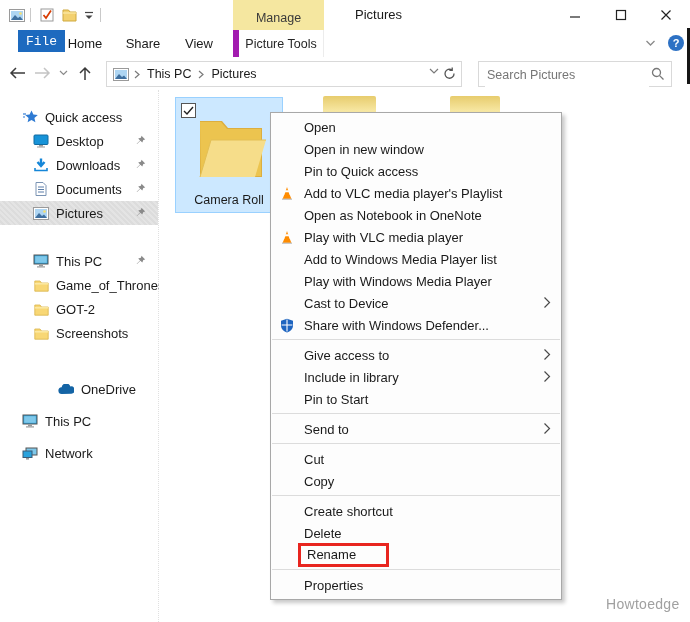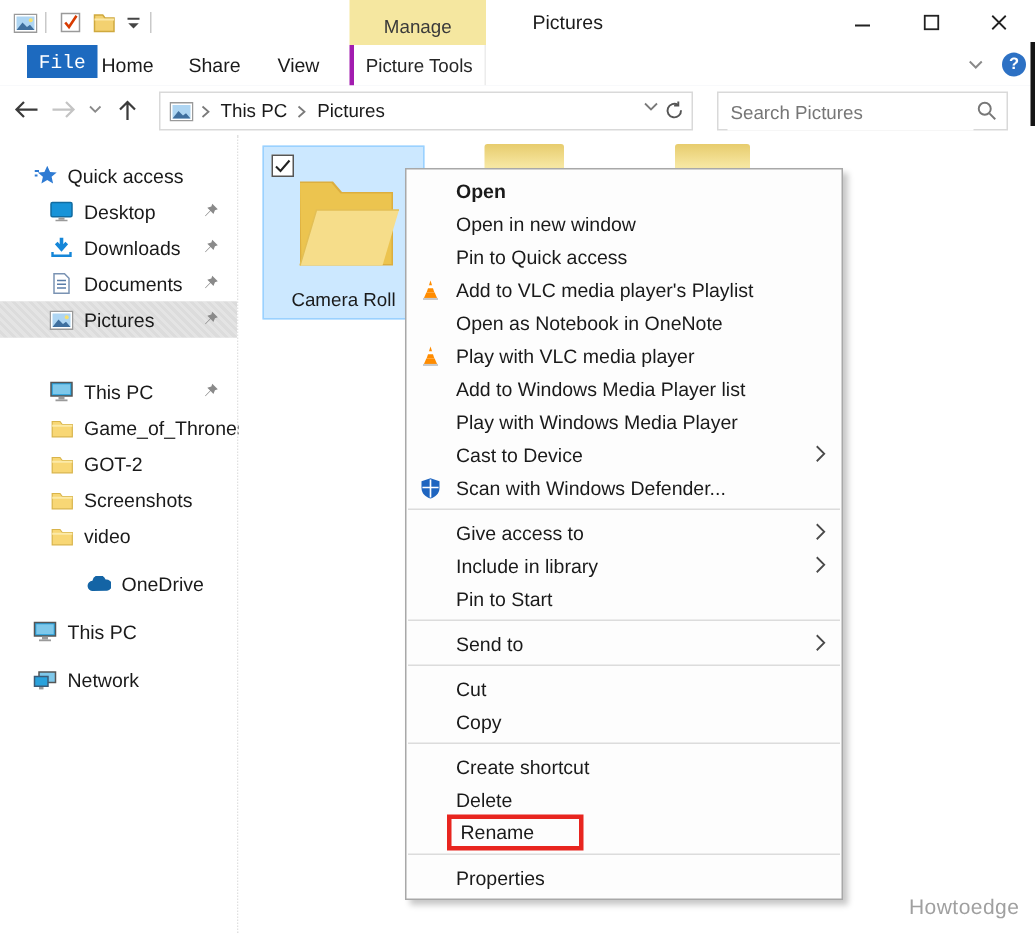--- a/index.html
+++ b/index.html
@@ -19,21 +19,21 @@
     font-size:12.5px;color:#3a3a3a;}
   #window-title{left:355px;top:7px;font-size:13px;color:#1a1a1a;}
   .winctl{top:4px;width:30px;height:22px;display:flex;align-items:center;justify-content:center;}
   
   #ribbonrow{left:0;top:30px;width:690px;height:27px;background:#fff;border-bottom:1px solid #e2e7f0;box-sizing:content-box;}
   #file-tab{left:18px;top:0;width:47px;height:22px;background:#1d6abf;color:#fff;
     display:flex;align-items:center;justify-content:center;font-size:13px;font-family:Liberation Mono, monospace;}
   .ribbon-tab{top:0;height:27px;display:flex;align-items:center;justify-content:center;
     font-size:13px;color:#1a1a1a;width:46px;}
   #picture-tools-tab{left:233px;top:0;width:91px;height:27px;display:flex;align-items:center;justify-content:center;
-    font-size:12.5px;color:#262626;border-left:3px solid #a21caf;border-right:1px solid #ececec;box-sizing:border-box;}
+    font-size:12.5px;color:#262626;border-left:6px solid #a21caf;border-right:1px solid #ececec;box-sizing:border-box;}
   
   #addressrow{left:0;top:57px;width:690px;height:33px;background:#fff;}
   .navicon{top:8px;width:18px;height:16px;display:flex;align-items:center;justify-content:center;}
   #address-box{left:106px;top:4px;width:356px;height:26px;border:1px solid #d9d9d9;box-sizing:border-box;
     display:flex;align-items:center;font-size:12.5px;color:#1a1a1a;}
   #address-box .crumb{padding:0 2px;}
   #address-box .crumb-chev{padding:0 5px;display:flex;align-items:center;}
   #address-dropdown{position:absolute;right:22px;top:6px;}
   #refresh-btn{position:absolute;right:5px;top:5px;}
   #search-box{left:478px;top:4px;width:194px;height:26px;border:1px solid #d9d9d9;box-sizing:border-box;}
@@ -57,21 +57,21 @@
   #camera-check{position:absolute;left:5px;top:5px;width:15px;height:15px;background:#fff;border:1px solid #555;
     display:flex;align-items:center;justify-content:center;box-sizing:border-box;}
   #camera-folder{position:absolute;left:16px;top:11px;}
   #camera-label{position:absolute;left:0;bottom:5px;width:100%;text-align:center;font-size:12.5px;color:#1a1a1a;}
   .folder-fragment{top:6px;height:16px;border-radius:2px 2px 0 0;
     background:linear-gradient(#e7cc6d,#f8e9a6);}
   
   #context-menu{left:270px;top:112px;width:292px;background:#fdfdfd;border:1px solid #a8a8a8;
     box-shadow:3px 3px 4px rgba(0,0,0,.22);padding:3px 0;box-sizing:border-box;}
   .menu-item{position:relative;height:22px;display:flex;align-items:center;padding-left:33px;font-size:13px;color:#1a1a1a;}
-  .menu-item.bold{font-weight:bold;text-align:right;}
+  .menu-item.bold{font-weight:normal;text-align:right;}
   .menu-item .m-icon{position:absolute;left:8px;top:3px;width:16px;height:16px;display:flex;align-items:center;justify-content:center;}
   .menu-item .m-arrow{position:absolute;right:10px;top:4px;}
   .menu-sep{height:1px;background:#dcdcdc;margin:3px 1px 4px 1px;}
   .red-outline{display:inline-block;border:3px solid #e8251f;padding:1px 30px 2px 6px;margin-left:-6px;}
   
   #watermark{left:606px;top:596px;font-size:14px;color:#a0a0a0;letter-spacing:.3px;}
   #edge-strip{left:687px;top:28px;width:3px;height:56px;background:#151515;}
   svg{display:block;}
 </style>
 </head>
@@ -317,29 +317,20 @@
       </div>
       <div class="side-item lvl1" style="top: 231px;">
         <span class="s-icon">
           <svg width="15" height="13">
             <path d="M0.8 2 H6 L7.5 4 H14.2 V12.2 H0.8 Z" fill="#f8d775" stroke="#d9b44a" stroke-width="0.8"></path>
             <path d="M0.8 4.8 H14.2" stroke="#fceaa8" stroke-width="1.4"></path>
           </svg>
         </span>
         <span class="s-label">Screenshots</span>
       </div>
-      <div class="side-item lvl1" style="top: 255px;">
-        <span class="s-icon">
-          <svg width="15" height="13">
-            <path d="M0.8 2 H6 L7.5 4 H14.2 V12.2 H0.8 Z" fill="#f8d775" stroke="#d9b44a" stroke-width="0.8"></path>
-            <path d="M0.8 4.8 H14.2" stroke="#fceaa8" stroke-width="1.4"></path>
-          </svg>
-        </span>
-        <span class="s-label">video</span>
-      </div>
       <div class="side-item lvl0" style="top: 287px; margin-left: 36px;">
         <span class="s-icon">
           <svg width="17" height="11">
             <path d="M4 10 a3.4 3.4 0 0 1 -0.4 -6.8 a4.6 4.6 0 0 1 8.8 -0.8 a3.6 3.6 0 0 1 1 7.4 Z" fill="#1464a5"></path>
           </svg>
         </span>
         <span class="s-label">OneDrive</span>
       </div>
       <div class="side-item lvl0" style="top: 319px;">
         <span class="s-icon">
@@ -434,21 +425,21 @@
           </svg>
         </span>
       </div>
       <div class="menu-item">
         <span class="m-icon">
           <svg width="14" height="15">
             <path d="M7 0.8 L13 2.8 V7.2 C13 11.2 10.2 13.4 7 14.4 C3.8 13.4 1 11.2 1 7.2 V2.8 Z" fill="#1f65c0"></path>
             <path d="M7 1.6 V13.6 M1.6 7 H12.4" stroke="#fff" stroke-width="1.1"></path>
           </svg>
         </span>
-        <span class="m-label">Scan with Windows Defender...</span>
+        <span class="m-label">Share with Windows Defender...</span>
       </div>
       <div class="menu-sep"></div>
       <div class="menu-item">
         <span class="m-label">Give access to</span>
         <span class="m-arrow">
           <svg width="8" height="13">
             <path d="M1.5 1.5 L6.5 6.5 L1.5 11.5" fill="none" stroke="#4a4a4a" stroke-width="1.2"></path>
           </svg>
         </span>
       </div>

